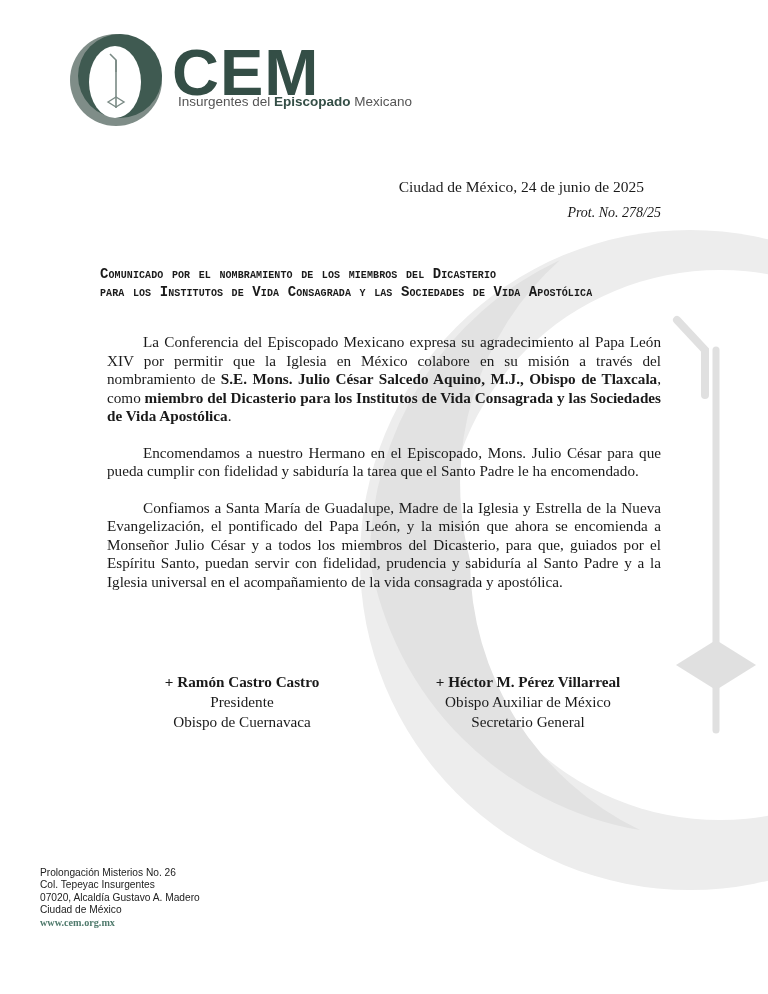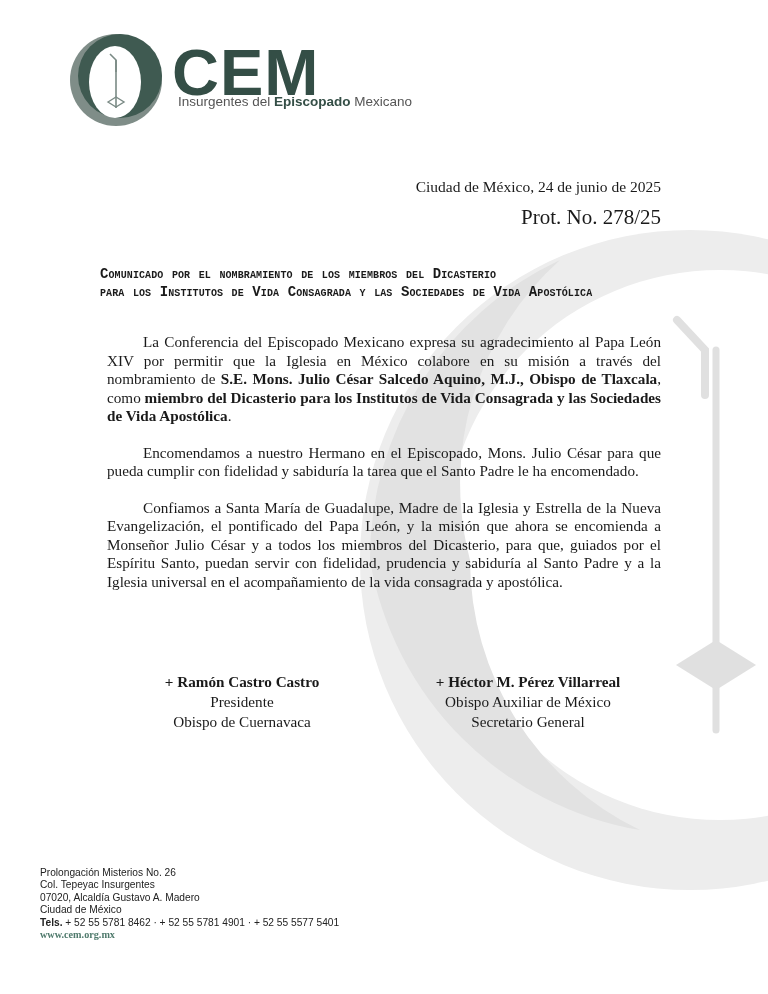--- a/index.html
+++ b/index.html
@@ -19,24 +19,24 @@
   }
   .logo-sub {
     position: absolute; left: 110px; top: 62px;
     font-family: "Liberation Sans", "DejaVu Sans", sans-serif;
     font-size: 13.5px; color: #555; white-space: nowrap;
   }
   .logo-sub b { color: #344e46; margin-top: 12px; }
 
   .content { position: relative; z-index: 1; }
   .date {
-    position: absolute; right: 107px; top: 178px; font-size: 15.5px; text-align: right; white-space: nowrap;
+    position: absolute; right: 124px; top: 178px; font-size: 15.5px; text-align: right; white-space: nowrap;
   }
   .prot {
-    position: absolute; right: 107px; top: 205px; font-size: 21px; text-align: right;
+    position: absolute; right: 107px; top: 205px; font-size: 14px; font-style: italic; text-align: right;
   }
   .heading {
     position: absolute; left: 100px; width: 590px; top: 265px; text-align: left;
     font-weight: 700; font-size: 14px; line-height: 18px; font-variant: small-caps; letter-spacing: 0.1px; font-family: Liberation Mono, monospace;
   }
   .body-text {
     position: absolute; left: 107px; width: 554px; top: 333px;
     font-size: 15.2px; line-height: 18.5px; text-align: justify;
   }
   .body-text p { margin: 0 0 18px 0; text-indent: 36px; }
@@ -100,16 +100,15 @@
     <div class="name">+ Héctor M. Pérez Villarreal</div>
     <div>Obispo Auxiliar de México</div>
     <div>Secretario General</div>
   </div>
 
   <div class="footer">
     <div>Prolongación Misterios No. 26</div>
     <div>Col. Tepeyac Insurgentes</div>
     <div>07020, Alcaldía Gustavo A. Madero</div>
     <div>Ciudad de México</div>
-    <div><b>Tels.</b><span> + 52 55 5781 8462 · + 52 55 5781 4901 · + 52 55 5577 5401</span></div>
     <div class="web">www.cem.org.mx</div>
   </div>
 </div>
 
 </body></html>

